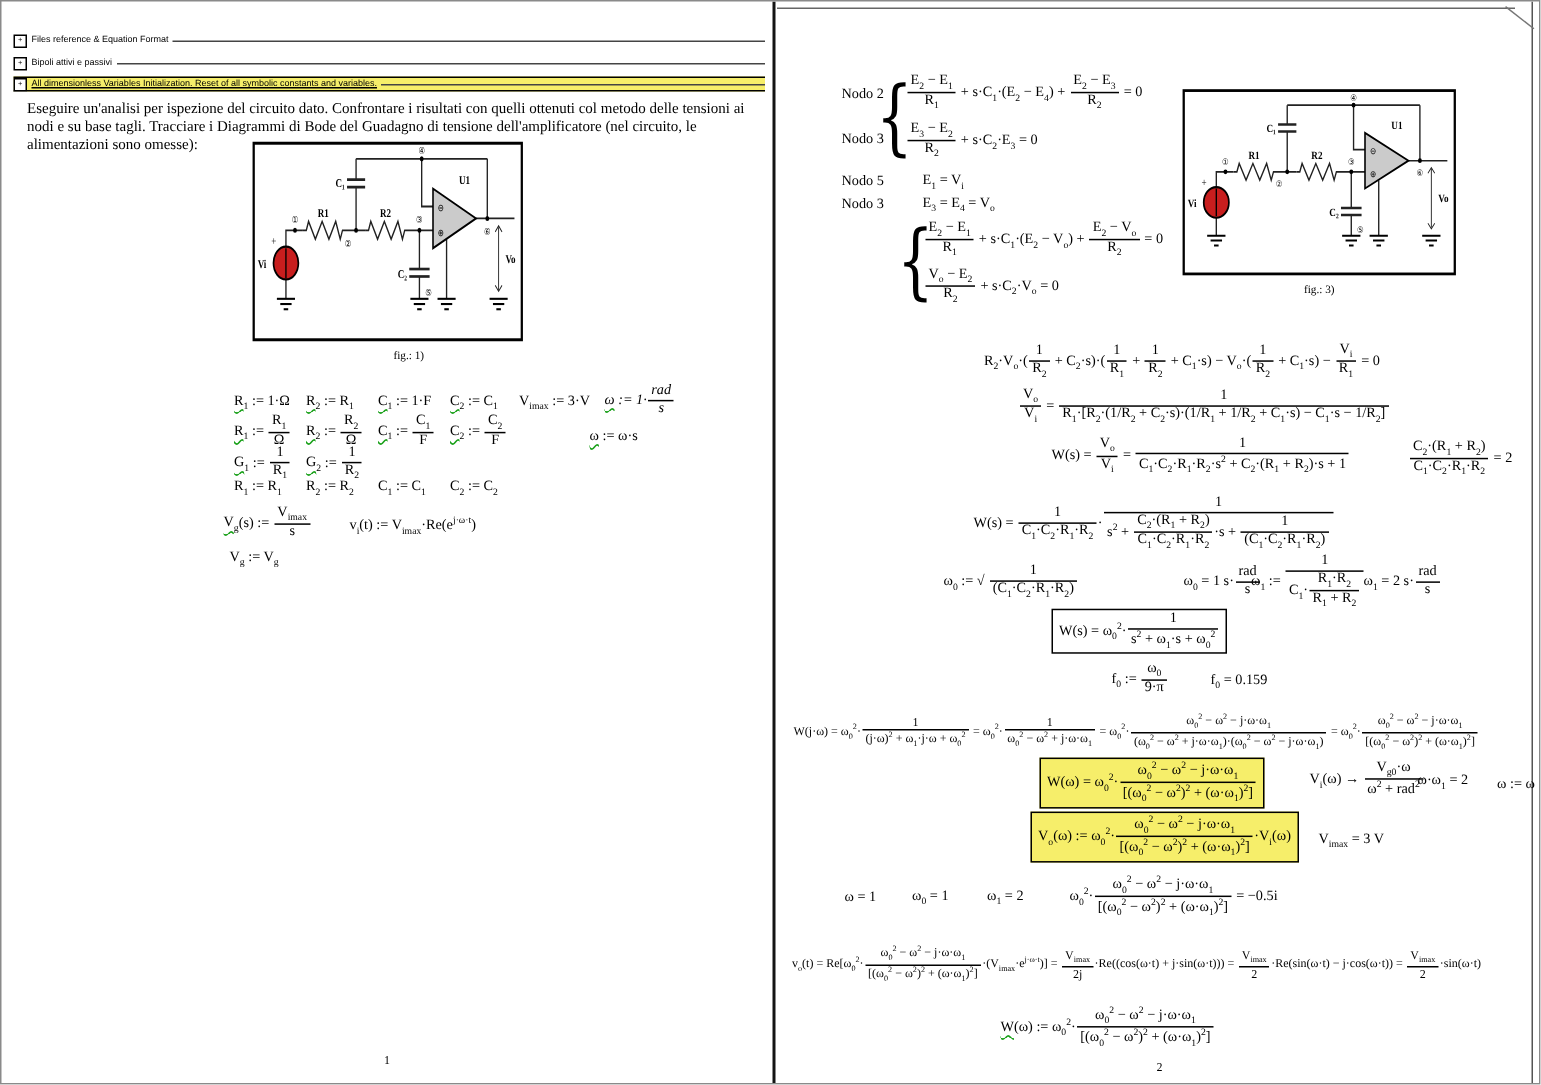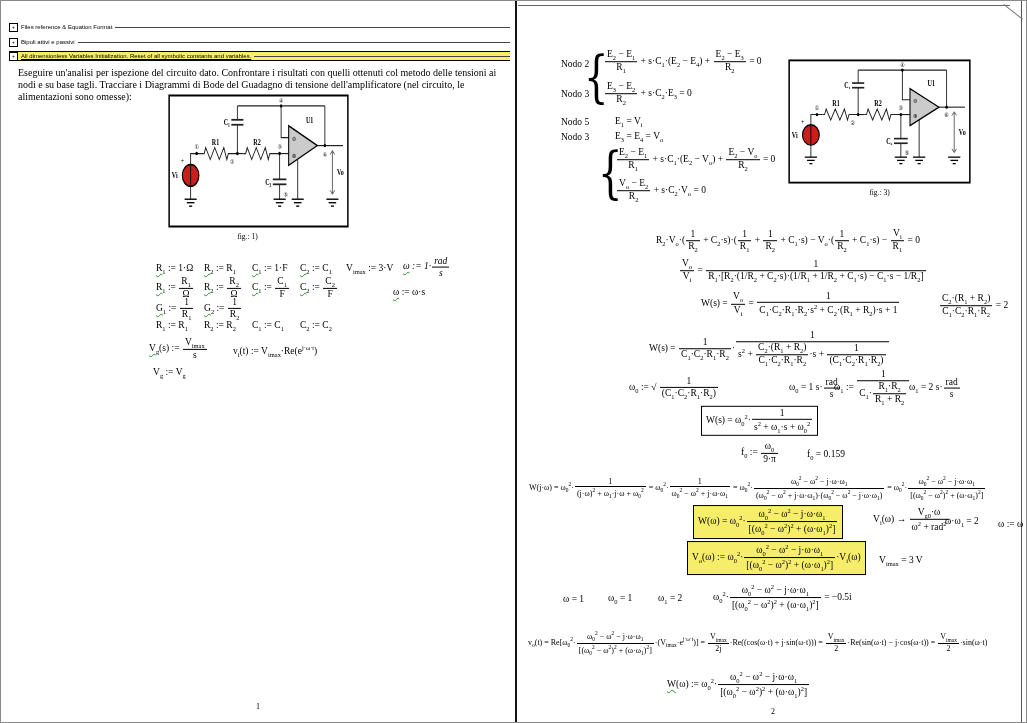--- a/index.html
+++ b/index.html
@@ -137,21 +137,21 @@
     <text x="38" y="55">①</text>
     <text x="85" y="71">②</text>
     <text x="148" y="55">③</text>
     <text x="150" y="9">④</text>
     <text x="156" y="104">⑤</text>
     <text x="208" y="63">⑥</text>
     <text x="167" y="47">⊖</text>
     <text x="167" y="64">⊕</text>
   </g>
 </svg></div>
-  <div class="fig-caption" style="left:156px;top:231px;width:181px">fig.: 1)</div>
+  <div class="fig-caption" style="left:181px;top:231px;width:181px">fig.: 1)</div>
 
 
   <div class="fig" id="fig2" style="left:787px;top:58px;width:183px;height:125px"><svg width="100%" height="100%" viewBox="0 0 240 135" preserveAspectRatio="none">
   <rect x="1.5" y="1.5" width="237" height="132" fill="#ffffff" stroke="#000" stroke-width="2"></rect>
   <g stroke="#222" stroke-width="1.2" fill="none">
     <polyline points="30,71 30,60 45,60"></polyline>
     <polyline points="45,60 48,60 50,54 56,66 62,54 68,66 74,54 78,66 80,60 92,60"></polyline>
     <polyline points="92,60 100,60"></polyline>
     <polyline points="100,60 103,60 105,54 111,66 117,54 123,66 129,54 133,66 135,60 148,60"></polyline>
     <polyline points="148,60 160,60"></polyline>

